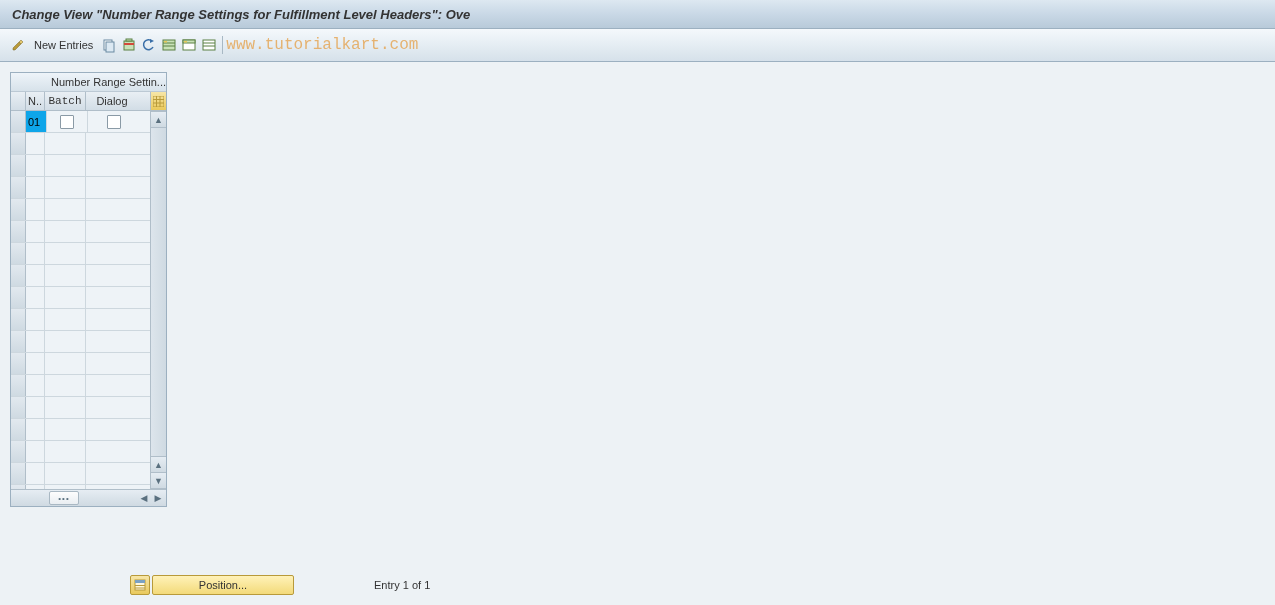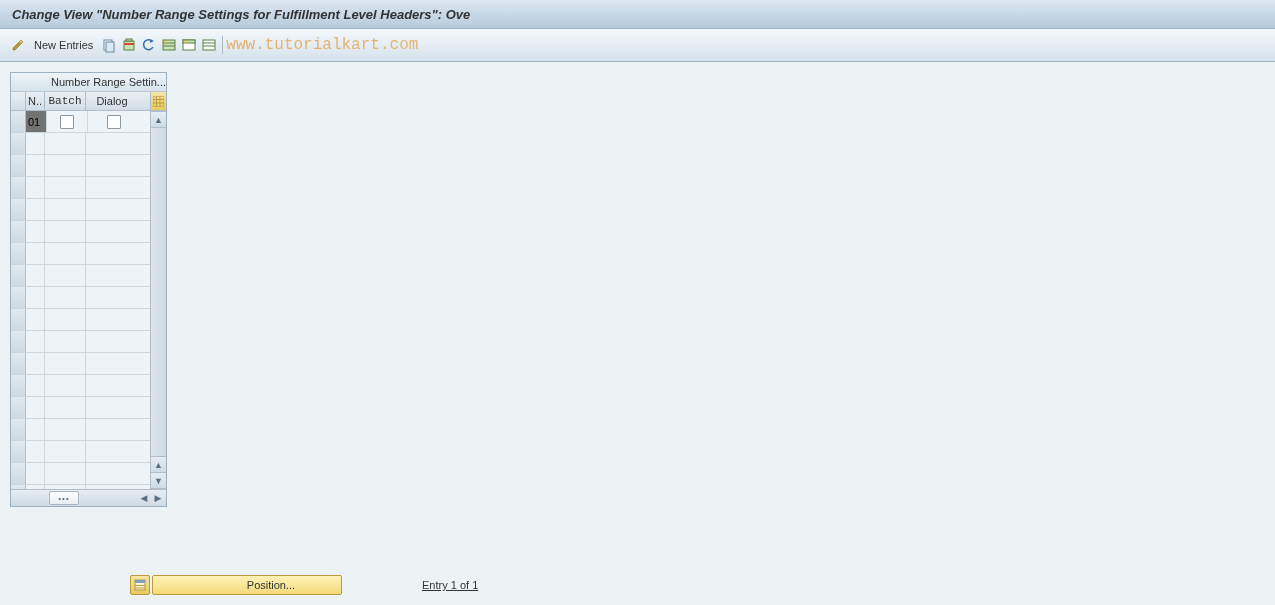--- a/index.html
+++ b/index.html
@@ -210,26 +210,24 @@
   }
   .position-btn {
     width: 140px;
     height: 18px;
     background: linear-gradient(to bottom,#fff2b8,#f3da7a);
     border: 1px solid #b89a3a;
     border-radius: 2px;
     display:flex;align-items:center;justify-content:center;
     cursor:pointer;
     color:#333;
-    padding-left:48px;
   }
   .entry-text {
     margin-left: 80px;
     color: #333;
-    text-decoration: underline;
   }
   svg { display:block; }
 </style>
 </head>
 <body>
 
 <div class="title-bar">
   <span class="title-text">Change View "Number Range Settings for Fulfillment Level Headers": Ove</span>
 </div>
 
@@ -295,21 +293,21 @@
       <div class="grid-table-wrap">
         <div class="grid-header-row">
           <div class="gh-cell col-sel"></div>
           <div class="gh-cell col-n">N..</div>
           <div class="gh-cell col-batch">Batch</div>
           <div class="gh-cell col-dialog">Dialog</div>
         </div>
         <div class="grid-rows" id="grid-rows">
             <div class="grid-row">
               <div class="row-handle"></div>
-              <div class="gr-cell col-n" style="justify-content: flex-start; padding-left: 2px; background: #737373;">
+              <div class="gr-cell col-n" style="justify-content: flex-start; padding-left: 2px; background: #0ea5e9;">
                 <span>01</span>
               </div>
               <div class="gr-cell col-batch">
                 <div class="chk"></div>
               </div>
               <div class="gr-cell col-dialog">
                 <div class="chk"></div>
               </div>
             </div>
             <div class="grid-row">

